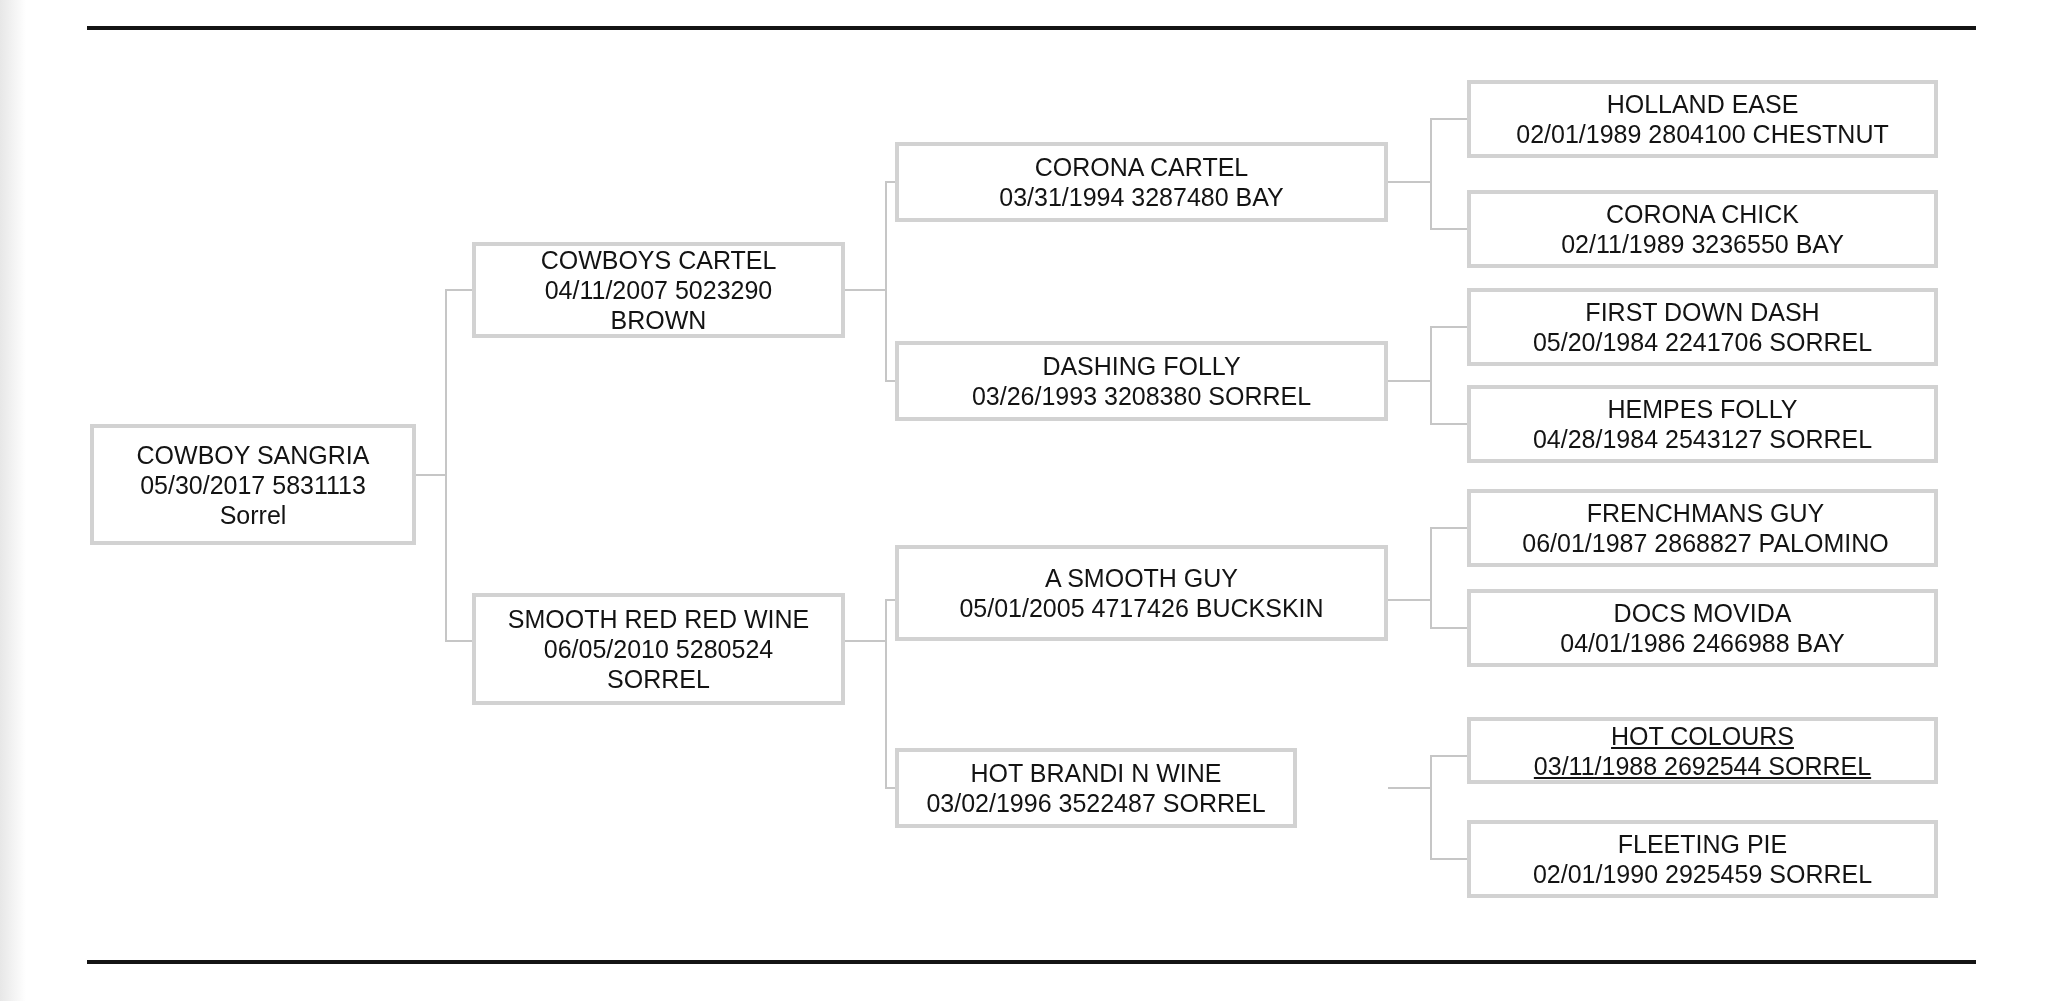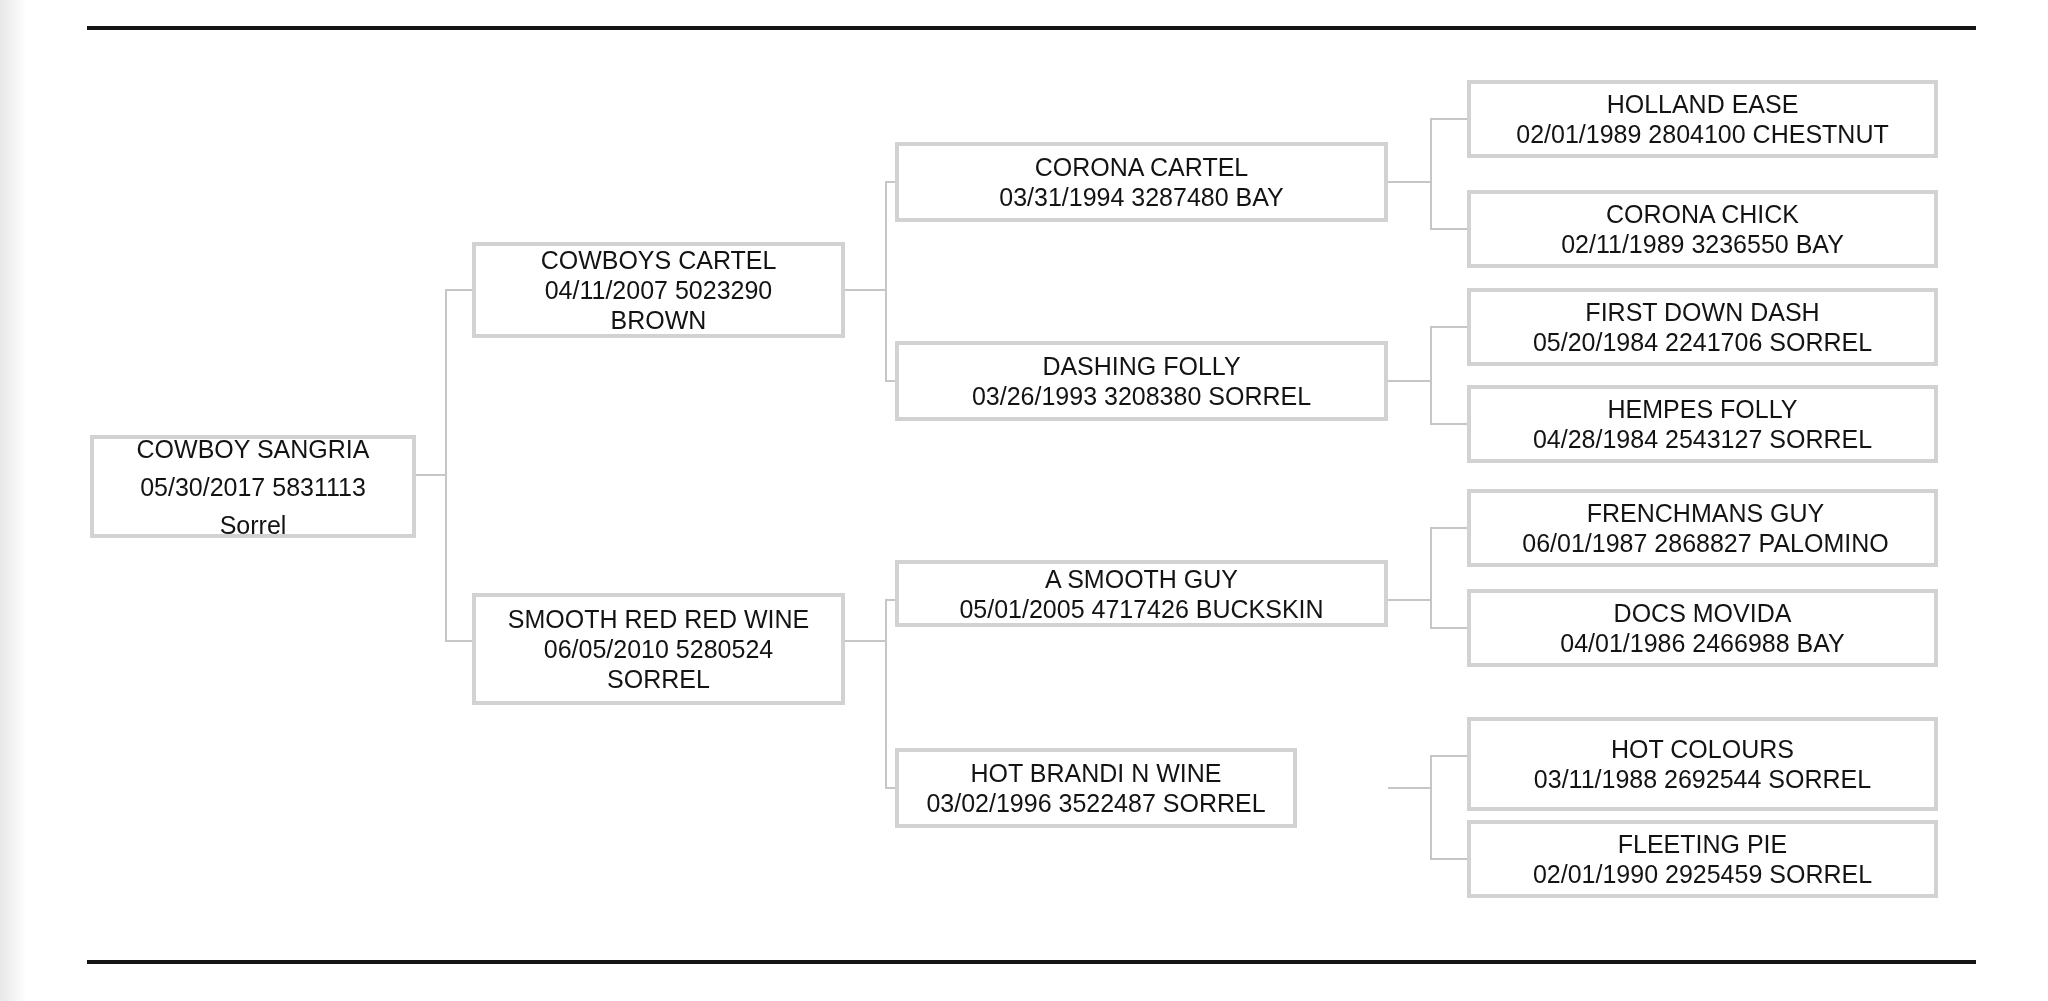--- a/index.html
+++ b/index.html
@@ -63,21 +63,21 @@
     <div class="conn" style="left: 1432px; top: 326px; width: 35px; height: 2px; background: rgb(198, 198, 198);"></div>
     <div class="conn" style="left: 1432px; top: 423px; width: 35px; height: 2px; background: rgb(198, 198, 198);"></div>
     <div class="conn" style="left: 1388px; top: 599px; width: 42px; height: 2px; background: rgb(198, 198, 198);"></div>
     <div class="conn" style="left: 1430px; top: 527px; width: 2px; height: 102px; background: rgb(198, 198, 198);"></div>
     <div class="conn" style="left: 1432px; top: 527px; width: 35px; height: 2px; background: rgb(198, 198, 198);"></div>
     <div class="conn" style="left: 1432px; top: 627px; width: 35px; height: 2px; background: rgb(198, 198, 198);"></div>
     <div class="conn" style="left: 1388px; top: 787px; width: 42px; height: 2px; background: rgb(198, 198, 198);"></div>
     <div class="conn" style="left: 1430px; top: 755px; width: 2px; height: 105px; background: rgb(198, 198, 198);"></div>
     <div class="conn" style="left: 1432px; top: 755px; width: 35px; height: 2px; background: rgb(198, 198, 198);"></div>
     <div class="conn" style="left: 1432px; top: 858px; width: 35px; height: 2px; background: rgb(198, 198, 198);"></div>
-    <div class="node" style="left: 90px; top: 435px; width: 326px; height: 103px; border: 4px solid rgb(210, 210, 210); gap: 8px;">
+    <div class="node" style="left: 90px; top: 424px; width: 326px; height: 121px; border: 4px solid rgb(210, 210, 210);">
       <div class="node-name">COWBOY SANGRIA</div>
       <div class="node-detail">05/30/2017 5831113</div>
       <div class="node-detail">Sorrel</div>
     </div>
     <div class="node" style="left: 472px; top: 242px; width: 373px; height: 96px; border: 4px solid rgb(210, 210, 210); justify-content: center;">
       <div class="node-name">COWBOYS CARTEL</div>
       <div class="node-detail">04/11/2007 5023290</div>
       <div class="node-detail">BROWN</div>
     </div>
     <div class="node" style="left: 472px; top: 593px; width: 373px; height: 112px; border: 4px solid rgb(210, 210, 210);">
@@ -86,21 +86,21 @@
       <div class="node-detail">SORREL</div>
     </div>
     <div class="node" style="left: 895px; top: 142px; width: 493px; height: 80px; border: 4px solid rgb(210, 210, 210);">
       <div class="node-name">CORONA CARTEL</div>
       <div class="node-detail">03/31/1994 3287480 BAY</div>
     </div>
     <div class="node" style="left: 895px; top: 341px; width: 493px; height: 80px; border: 4px solid rgb(210, 210, 210);">
       <div class="node-name">DASHING FOLLY</div>
       <div class="node-detail">03/26/1993 3208380 SORREL</div>
     </div>
-    <div class="node" style="left: 895px; top: 560px; width: 493px; height: 67px; border: 4px solid rgb(210, 210, 210);">
+    <div class="node" style="left: 895px; top: 545px; width: 493px; height: 96px; border: 4px solid rgb(210, 210, 210);">
       <div class="node-name">A SMOOTH GUY</div>
       <div class="node-detail">05/01/2005 4717426 BUCKSKIN</div>
     </div>
     <div class="node" style="left: 895px; top: 748px; width: 402px; height: 80px; border: 4px solid rgb(210, 210, 210);">
       <div class="node-name">HOT BRANDI N WINE</div>
       <div class="node-detail">03/02/1996 3522487 SORREL</div>
     </div>
     <div class="node" style="left: 1467px; top: 80px; width: 471px; height: 78px; border: 4px solid rgb(210, 210, 210);">
       <div class="node-name">HOLLAND EASE</div>
       <div class="node-detail">02/01/1989 2804100 CHESTNUT</div>
@@ -118,21 +118,21 @@
       <div class="node-detail">04/28/1984 2543127 SORREL</div>
     </div>
     <div class="node" style="left: 1467px; top: 489px; width: 471px; height: 78px; border: 4px solid rgb(210, 210, 210); padding-left: 6px;">
       <div class="node-name">FRENCHMANS GUY</div>
       <div class="node-detail">06/01/1987 2868827 PALOMINO</div>
     </div>
     <div class="node" style="left: 1467px; top: 589px; width: 471px; height: 78px; border: 4px solid rgb(210, 210, 210);">
       <div class="node-name">DOCS MOVIDA</div>
       <div class="node-detail">04/01/1986 2466988 BAY</div>
     </div>
-    <div class="node" style="left: 1467px; top: 717px; width: 471px; height: 94px; border: 4px solid rgb(210, 210, 210);">
+    <div class="node" style="left: 1467px; top: 717px; width: 471px; height: 67px; border: 4px solid rgb(210, 210, 210); text-decoration: underline;">
       <div class="node-name">HOT COLOURS</div>
       <div class="node-detail">03/11/1988 2692544 SORREL</div>
     </div>
     <div class="node" style="left: 1467px; top: 820px; width: 471px; height: 78px; border: 4px solid rgb(210, 210, 210);">
       <div class="node-name">FLEETING PIE</div>
       <div class="node-detail">02/01/1990 2925459 SORREL</div>
     </div>
   </div>
 
 </body></html>

